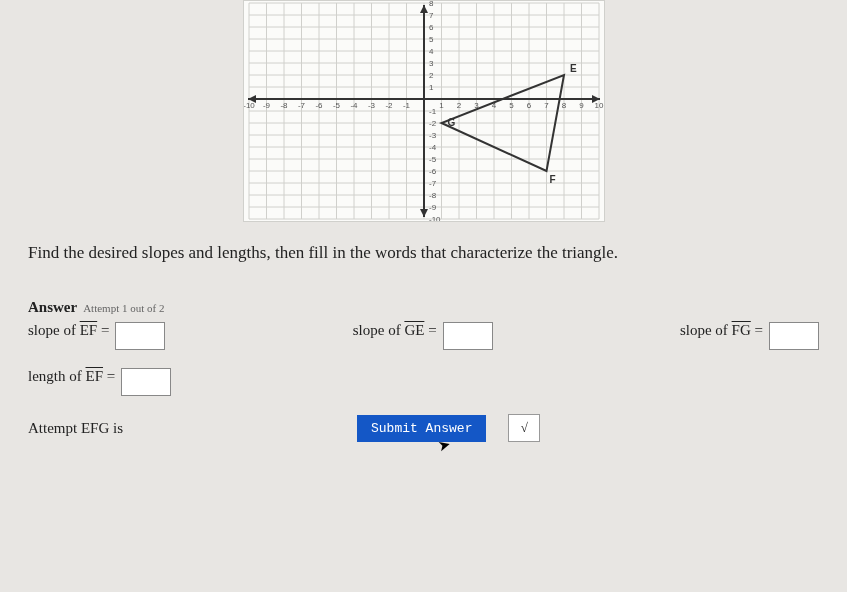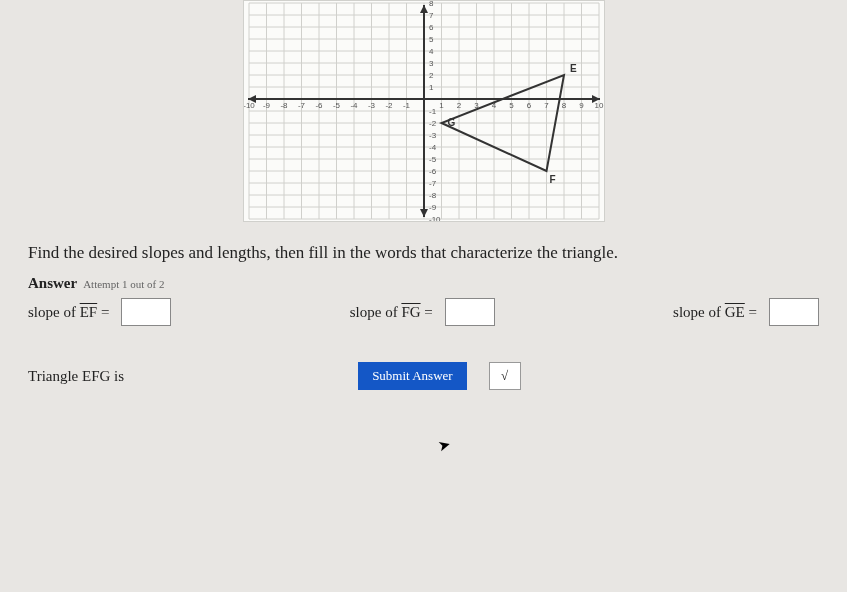--- a/index.html
+++ b/index.html
@@ -5,31 +5,31 @@
   body{margin:0;padding:0;width:847px;height:592px;background:#e8e6e3;font-family:Georgia,serif;color:#222;overflow:hidden}
   .wrap{padding:0 28px;box-sizing:border-box}
   .graph-zone{text-align:center;margin-bottom:18px}
   .graph{display:inline-block;position:relative;width:360px;height:220px;background:#fbfbf9;border:1px solid #d0d0cc}
   .grid line{stroke:#d0d0cc;stroke-width:1}
   .axis line{stroke:#333;stroke-width:2}
   .arrow{fill:#333}
   .tri{fill:none;stroke:#333;stroke-width:2}
   .pt-label{font:10px sans-serif;font-weight:700;fill:#333}
   .tick-label{font:8px sans-serif;fill:#555}
-  .prompt{font-size:17px;margin:8px 0 12px 0}
+  .prompt{font-size:17px;margin:8px 0 36px 0}
   .ans-header{font-size:15px;margin-bottom:6px}
   .ans-header b{font-weight:700}
   .attempt{font-size:11px;color:#666;margin-left:6px}
   .row{display:flex;justify-content:space-between;align-items:center;margin-bottom:18px}
-  .cell{display:flex;align-items:center;gap:12px;font-size:15px}
+  .cell{display:flex;gap:6px;font-size:15px}
   .cell input{width:44px;height:24px;border:1px solid #888;background:#fff;font-size:14px;text-align:center}
   .overline{text-decoration:overline}
   .footer-row{display:flex;align-items:center;gap:14px}
   .tri-is{font-size:15px}
-  .submit{background:#1457c6;color:#fff;border:none;padding:6px 14px;font-size:13px;font-family:Liberation Serif, serif;cursor:pointer;margin-left:220px}
+  .submit{background:#1457c6;color:#fff;border:none;padding:6px 14px;font-size:13px;font-family:Liberation Mono, monospace;cursor:pointer;margin-left:220px}
   .sqrt-btn{width:30px;height:26px;border:1px solid #999;background:#fff;display:inline-flex;align-items:center;justify-content:center;font-size:13px;cursor:pointer;margin-left:8px}
   .cursor{position:absolute;left:438px;top:436px;font-size:15px;color:#000;pointer-events:none;transform:rotate(-15deg)}
 </style>
 </head>
 <body>
 
 <div class="wrap">
   <div class="graph-zone">
     <div class="graph">
       <svg width="360" height="220" viewBox="0 0 360 220">
@@ -138,32 +138,36 @@
   <div class="ans-header">
     <b>Answer</b><span class="attempt">Attempt 1 out of 2</span>
   </div>
 
   <div class="row">
     <div class="cell">
         <span><span>slope of </span><span class="overline">EF</span><span> =</span></span>
         <input style="">
       </div>
     <div class="cell">
-        <span><span>slope of </span><span class="overline">FG</span><span> =</span></span>
+        <span><span>slope of </span><span class="overline">GE</span><span> =</span></span>
         <input style="">
       </div>
     <div class="cell">
-        <span><span>slope of </span><span class="overline">GE</span><span> =</span></span>
+        <span><span>slope of </span><span class="overline">FG</span><span> =</span></span>
         <input style="">
       </div>
   </div>
 
   <div class="row">
+    <div class="cell">
+        <span><span>length of </span><span class="overline">EF</span><span> =</span></span>
+        <input style="">
+      </div>
   </div>
 
   <div class="footer-row">
-    <span class="tri-is">Triangle EFG is</span>
+    <span class="tri-is">Attempt EFG is</span>
     <button class="submit">Submit Answer</button>
     <span class="sqrt-btn">√</span>
   </div>
 </div>
 
 <div class="cursor">➤</div>
 
 </body></html>

